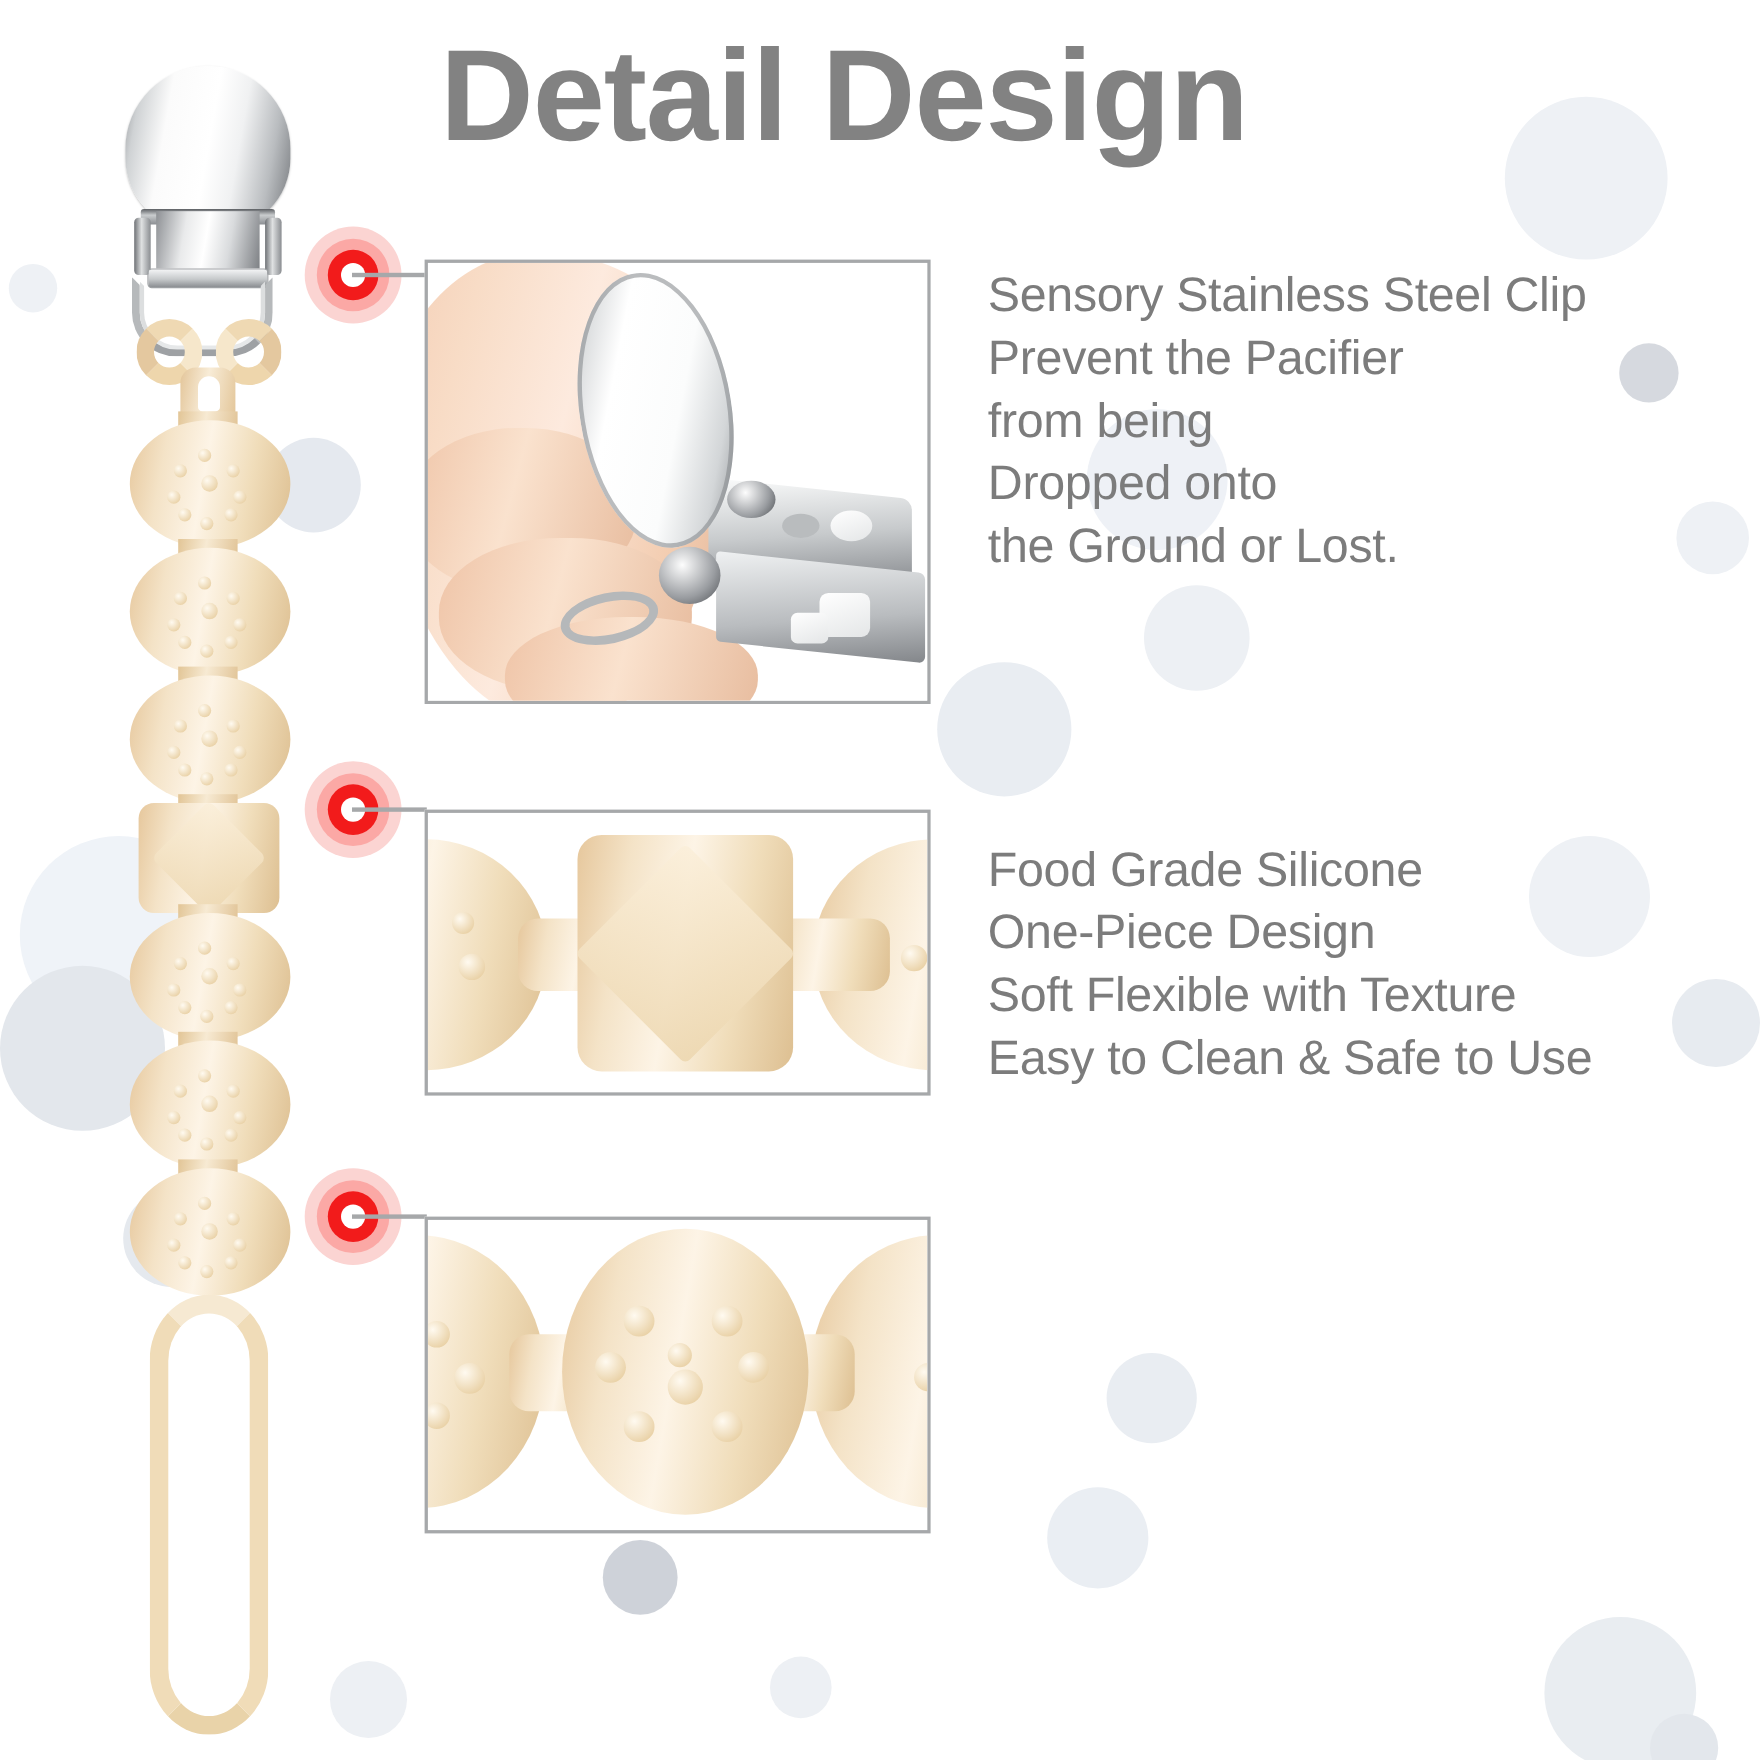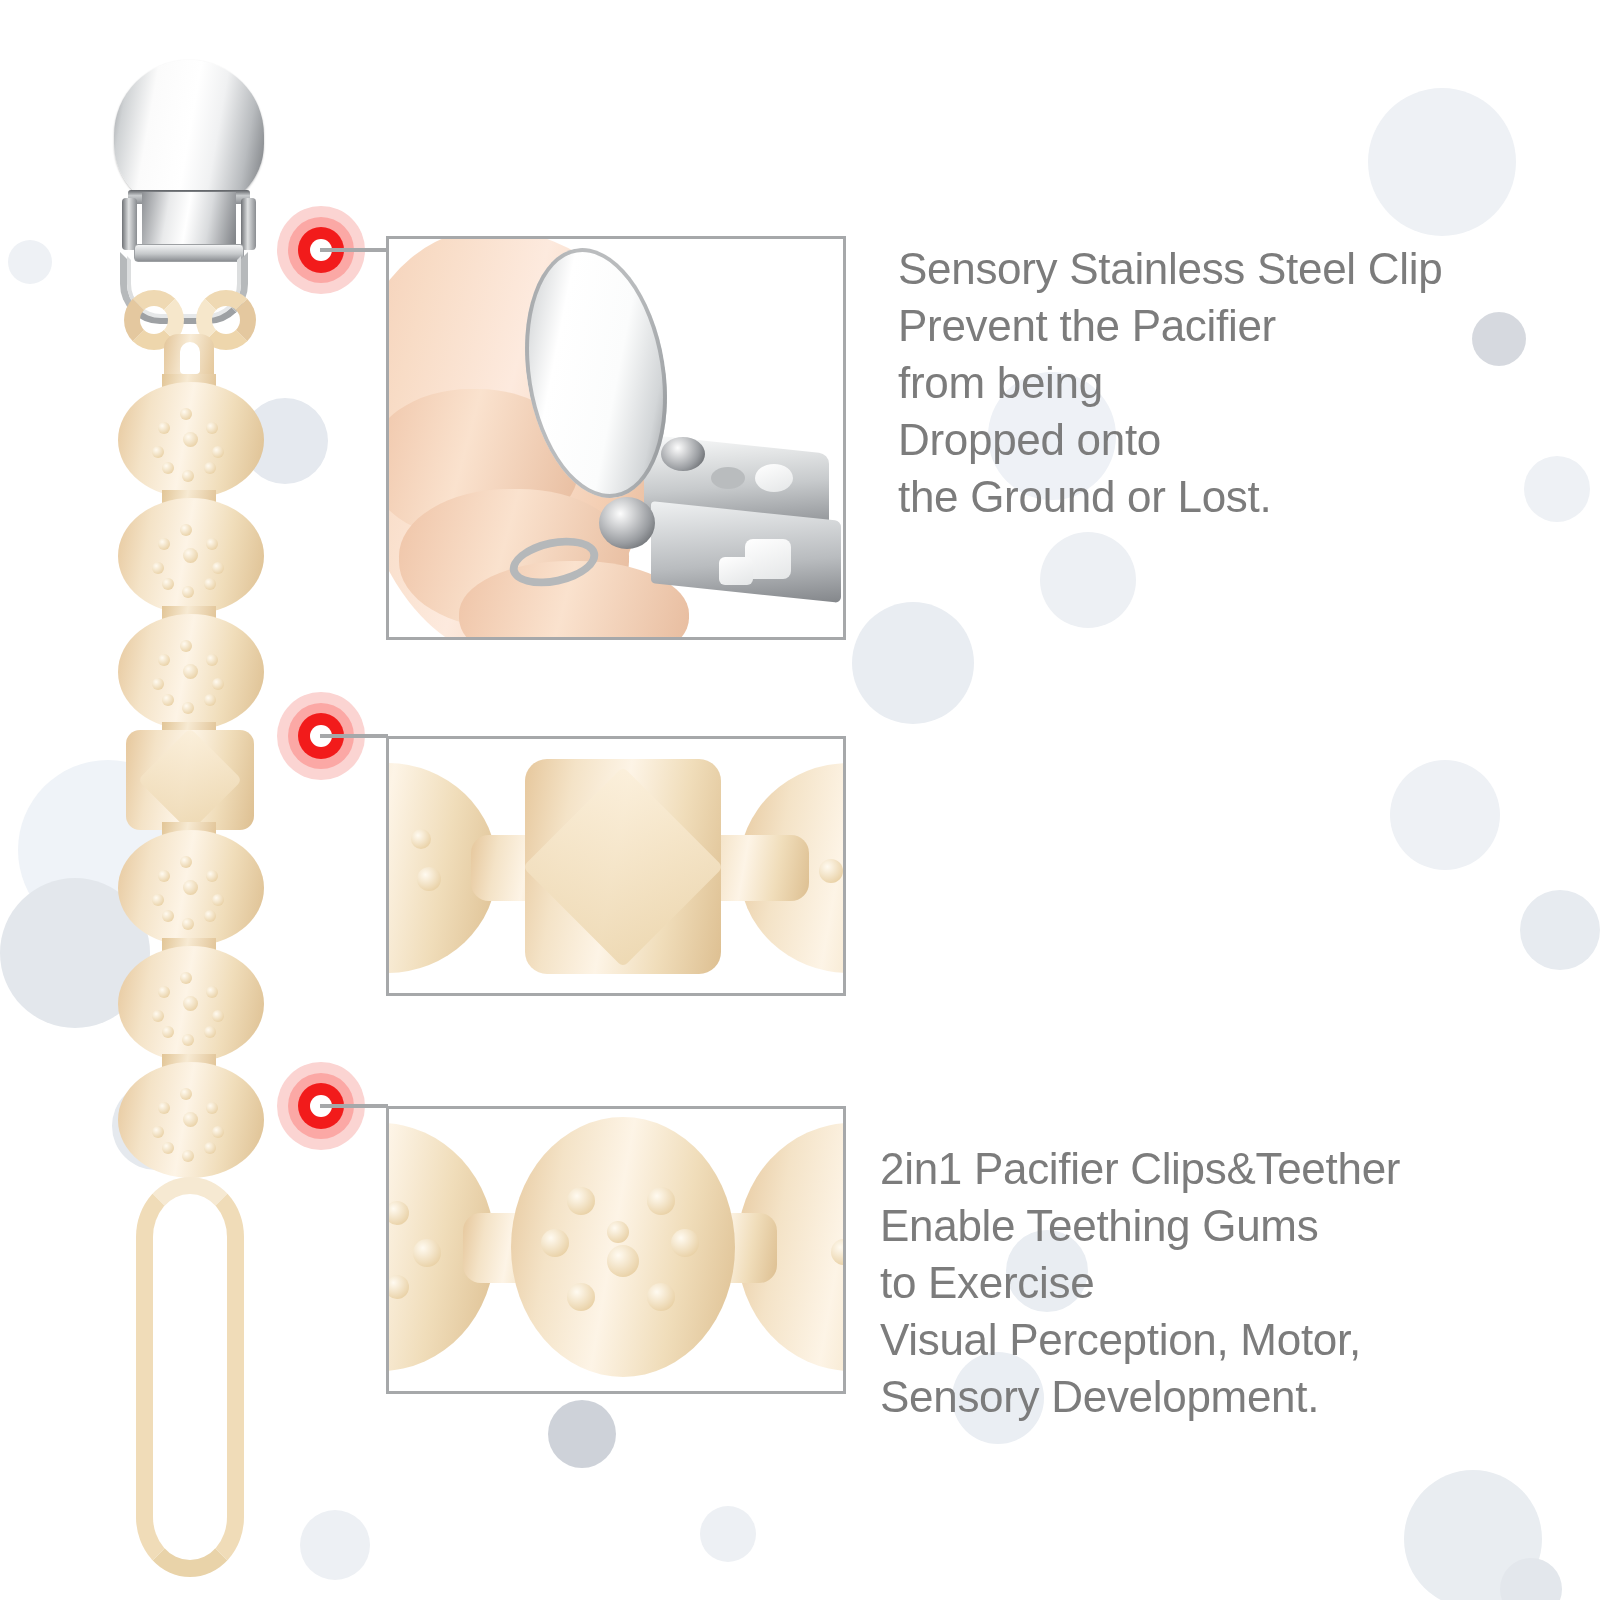--- a/index.html
+++ b/index.html
@@ -220,20 +220,21 @@
   <div class="bub" style="left:112px;top:1082px;width:88px;height:88px;background:#e5e9ee;"></div>
   <div class="bub" style="left:1006px;top:1230px;width:82px;height:82px;background:#e9edf2;"></div>
   <div class="bub" style="left:952px;top:1352px;width:92px;height:92px;background:#eaeef3;"></div>
   <div class="bub" style="left:548px;top:1400px;width:68px;height:68px;background:#c6cad2;opacity:.85;"></div>
   <div class="bub" style="left:1404px;top:1470px;width:138px;height:138px;background:#e9edf1;"></div>
   <div class="bub" style="left:1500px;top:1558px;width:62px;height:62px;background:#e3e7ec;"></div>
   <div class="bub" style="left:300px;top:1510px;width:70px;height:70px;background:#edf0f4;"></div>
   <div class="bub" style="left:700px;top:1506px;width:56px;height:56px;background:#edf0f4;"></div>
   <div class="bub" style="left:8px;top:240px;width:44px;height:44px;background:#eef1f5;"></div>
 
+  <div id="title">Detail Design</div>
 
   <div id="product">
 
     <div class="clip-head"></div>
     <div class="clip-bar"></div>
     <div class="clip-neck"></div>
     <div class="clip-springL"></div>
     <div class="clip-springR"></div>
     <div class="clip-plate"></div>
     <div class="clip-wire"></div>
@@ -396,20 +397,24 @@
       <div class="sbead sil" style="left:300px;top:96px;width:120px;height:66px;border-radius:18px;"></div>
       <div class="ssq sil" style="left:136px;top:20px;width:196px;height:215px;">
         <div class="facet" style="width:142px;height:142px;"></div>
       </div>
       <div class="dot" style="left:22px;top:90px;width:20px;height:20px;"></div>
       <div class="dot" style="left:28px;top:128px;width:24px;height:24px;"></div>
       <div class="dot" style="left:430px;top:120px;width:24px;height:24px;"></div>
     </div>
   </div>
 
+  <div class="txt" style="left:898px;top:762px;width:660px;">Food Grade Silicone
+One-Piece Design
+Soft Flexible with Texture
+Easy to Clean &amp; Safe to Use</div>
 
   <div class="marker" style="left:277px;top:1062px;">
     <div class="ring r1"></div>
     <div class="ring r2"></div>
     <div class="ring r3"></div>
     <div class="ring r4"></div>
   </div>
   <div class="lead" style="left:320px;top:1104px;width:68px;"></div>
 
   <div class="detail-box" style="left:386px;top:1106px;width:460px;height:288px;">
@@ -430,19 +435,14 @@
           <div class="dot" style="left:136px;top:166px;width:28px;height:28px;"></div>
         </div>
       </div>
       <div class="dot" style="left:-4px;top:92px;width:24px;height:24px;"></div>
       <div class="dot" style="left:24px;top:130px;width:28px;height:28px;"></div>
       <div class="dot" style="left:-4px;top:166px;width:24px;height:24px;"></div>
       <div class="dot" style="left:442px;top:130px;width:26px;height:26px;"></div>
     </div>
   </div>
 
-  <div class="txt" style="left:880px;top:1140px;width:700px;">2in1 Pacifier Clips&amp;Teether
-Enable Teething Gums
-to Exercise
-Visual Perception, Motor,
-Sensory Development.</div>
 
 </div>
 
 </body></html>

